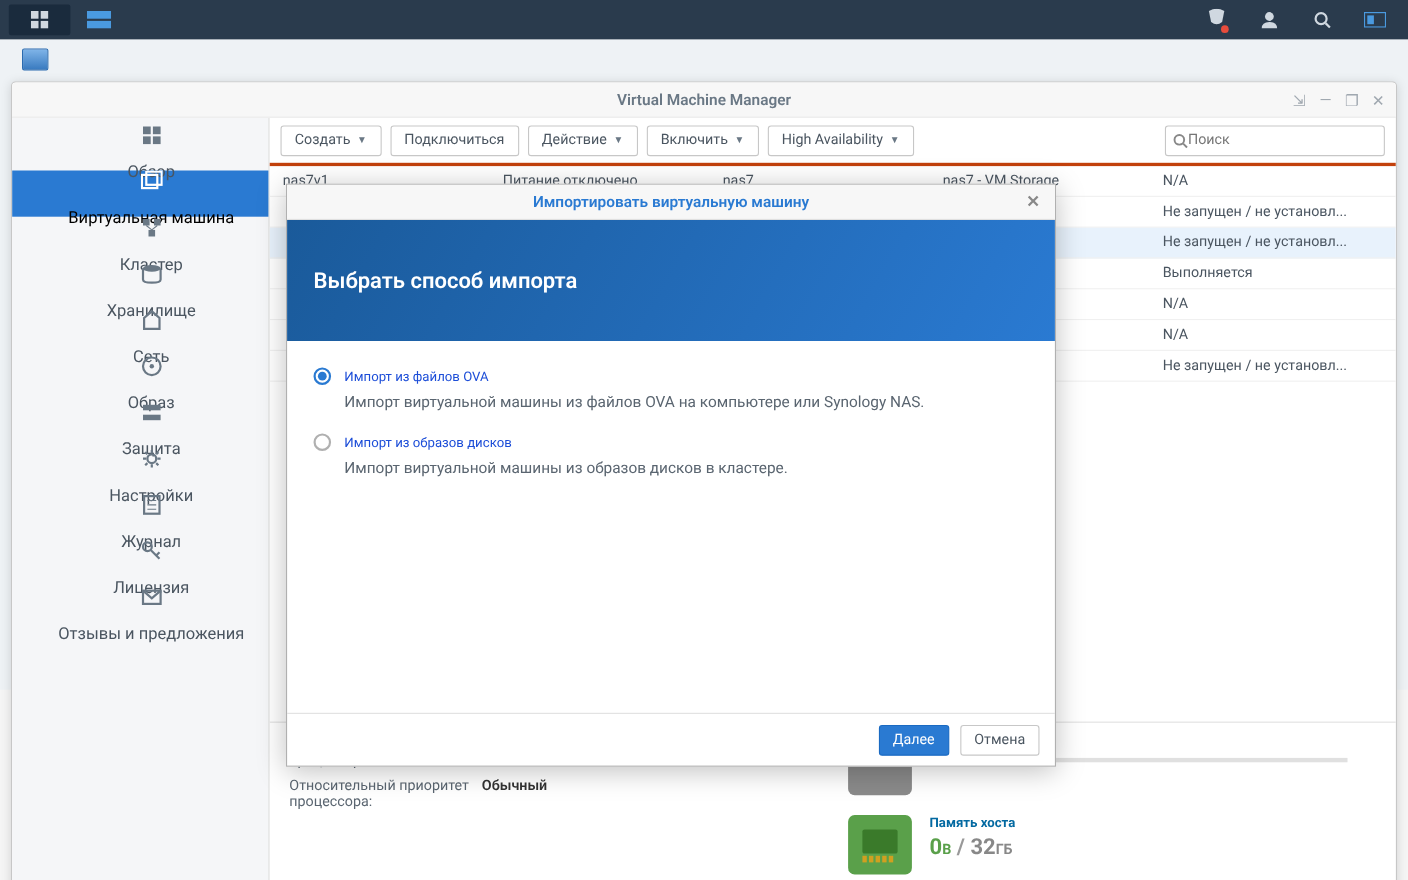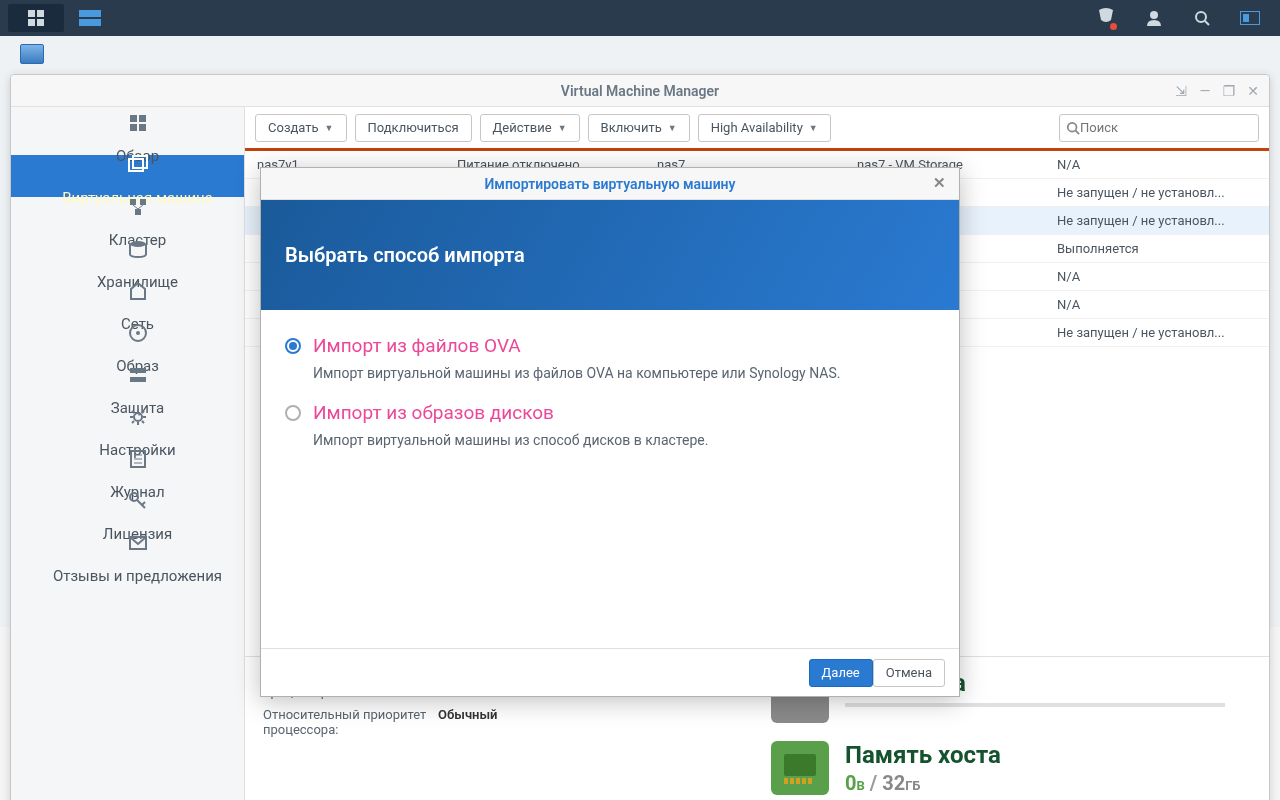--- a/index.html
+++ b/index.html
@@ -22,21 +22,21 @@
 .window { position:absolute; left:10px; top:38px; width:1260px; height:752px; background:#fff; border:1px solid #c7c7c7; border-radius:4px; display:flex; flex-direction:column; box-shadow:0 2px 10px rgba(0,0,0,.15); }
 .win-title { height:32px; display:flex; align-items:center; justify-content:center; position:relative; background:#f7f7f7; border-bottom:1px solid #e0e0e0; border-radius:4px 4px 0 0; }
 .win-title-text { color:#6a7885; font-size:14px; font-weight:600; }
 .win-controls { position:absolute; right:6px; top:0; display:flex; gap:4px; height:32px; align-items:center; }
 .win-ctrl { width:20px; height:20px; display:flex; align-items:center; justify-content:center; color:#a0a8b0; cursor:pointer; font-size:14px; }
 .win-body { flex:1; display:flex; overflow:hidden; }
 
 
 .sidebar { width:234px; background:#f5f6f8; border-right:1px solid #e0e0e0; padding-top:6px; }
 .side-item { height:42px; display:flex; align-items:center; padding-left:20px; gap:14px; color:#4a5560; font-size:15px; cursor:pointer;flex-direction:column; }
-.side-item.active { background:#2a7ad2; color:#fef9c3; }
+.side-item.active { background:#2a7ad2; color:#000000; }
 .side-icon { width:22px; height:22px; display:flex; align-items:center; justify-content:center; }
 .side-icon svg { fill:#6a7885; }
 .side-item.active .side-icon svg { fill:#fff; }
 
 
 .main { flex:1; display:flex; flex-direction:column; overflow:hidden; }
 .toolbar { height:44px; display:flex; align-items:center; padding:0 10px; gap:8px; border-bottom:3px solid #c2410c; }
 .btn { height:28px; padding:0 12px; background:#fff; border:1px solid #c7c7c7; border-radius:3px; font-size:13px; color:#4a5560; display:flex; align-items:center; gap:6px; cursor:pointer; }
 .btn .caret { font-size:9px; color:#6a7885; }
 .spacer { flex:1; }
@@ -56,39 +56,39 @@
 .detail { border-top:1px solid #e0e0e0; padding:12px 18px; display:flex; gap:60px; font-size:13px; color:#5a6570; }
 .detail-left { flex:1; }
 .detail-row { display:flex; margin-bottom:8px; }
 .detail-label { width:175px; color:#5a6570; }
 .detail-val { font-weight:600; color:#333; }
 .detail-right { width:480px; }
 .metric { display:flex; gap:16px; align-items:flex-start; margin-bottom:18px; }
 .metric-icon { width:58px; height:54px; border-radius:6px; display:flex; align-items:center; justify-content:center; }
 .metric-icon.cpu { background:#8a8a8a; position:relative; }
 .metric-icon.mem { background:#5aa04a; position:relative; }
-.metric-title { font-size:24px; font-weight:700; color:#14532d; margin-bottom:2px; }
+.metric-title { font-size:12px; font-weight:700; color:#0369a1; margin-bottom:2px; }
 .metric-val { font-size:20px; font-weight:700; color:#5aa04a; }
 .metric-val .unit { font-size:13px; }
 .metric-val .slash { color:#999; }
 .metric-bar { width:380px; height:4px; background:#e0e0e0; margin-top:6px; }
 .modal { position:absolute; left:260px; top:131px; width:700px; height:530px; background:#fff; border:1px solid #b0b0b0; box-shadow:0 4px 24px rgba(0,0,0,.25); display:flex; flex-direction:column; }
 .modal-title { height:32px; background:#f7f7f7; display:flex; align-items:center; justify-content:center; position:relative; color:#2a7ad2; font-size:14px; font-weight:600; border-bottom:1px solid #e0e0e0; }
 .modal-close { position:absolute; right:8px; top:6px; width:18px; height:18px; color:#888; cursor:pointer; font-size:15px; }
 .modal-hero { height:110px; background:linear-gradient(120deg,#1a5a9a,#2a7ad2); display:flex; align-items:center; padding-left:24px; }
 .modal-hero-text { color:#fff; font-size:20px; font-weight:600; }
 .modal-body { flex:1; padding:24px; }
 .radio-group { margin-bottom:20px; }
 .radio-row { display:flex; align-items:center; gap:12px; margin-bottom:8px; }
 .radio { width:16px; height:16px; border:2px solid #2a7ad2; border-radius:50%; display:flex; align-items:center; justify-content:center; cursor:pointer; flex-shrink:0; }
 .radio.checked::after { content:''; width:8px; height:8px; background:#2a7ad2; border-radius:50%; }
 .radio.unchecked { border-color:#b0b0b0; }
-.radio-label { font-size:19px; color:#ec4899; cursor:pointer;text-align:center; }
+.radio-label { font-size:12px; color:#1d4ed8; cursor:pointer;text-align:center; }
 .radio-desc { font-size:14px; color:#5a6570; margin-left:28px; }
-.modal-footer { height:48px; border-top:1px solid #e0e0e0; display:flex; align-items:center; justify-content:flex-end; padding:0 14px; }
+.modal-footer { height:48px; border-top:1px solid #e0e0e0; display:flex; align-items:center; justify-content:flex-end; padding:0 14px; gap:10px; }
 .btn-primary { background:#2a7ad2; color:#fff; border:1px solid #1a6ac2; }
 </style>
 </head>
 <body>
 
 <div class="taskbar">
   <div class="taskbar-left">
     <div class="taskbar-item apps">
       <svg width="16" height="16" viewBox="0 0 16 16">
           <rect x="0" y="0" width="7" height="7"></rect>
@@ -399,21 +399,21 @@
           <span class="radio checked"></span>
           <span class="radio-label">Импорт из файлов OVA</span>
         </div>
         <div class="radio-desc">Импорт виртуальной машины из файлов OVA на компьютере или Synology NAS.</div>
       </div>
       <div class="radio-group">
         <div class="radio-row">
           <span class="radio unchecked"></span>
           <span class="radio-label">Импорт из образов дисков</span>
         </div>
-        <div class="radio-desc">Импорт виртуальной машины из способ дисков в кластере.</div>
+        <div class="radio-desc">Импорт виртуальной машины из образов дисков в кластере.</div>
       </div>
     </div>
     <div class="modal-footer">
       <div class="btn btn-primary">Далее</div>
       <div class="btn">Отмена</div>
     </div>
   </div>
 
 </div>
 

